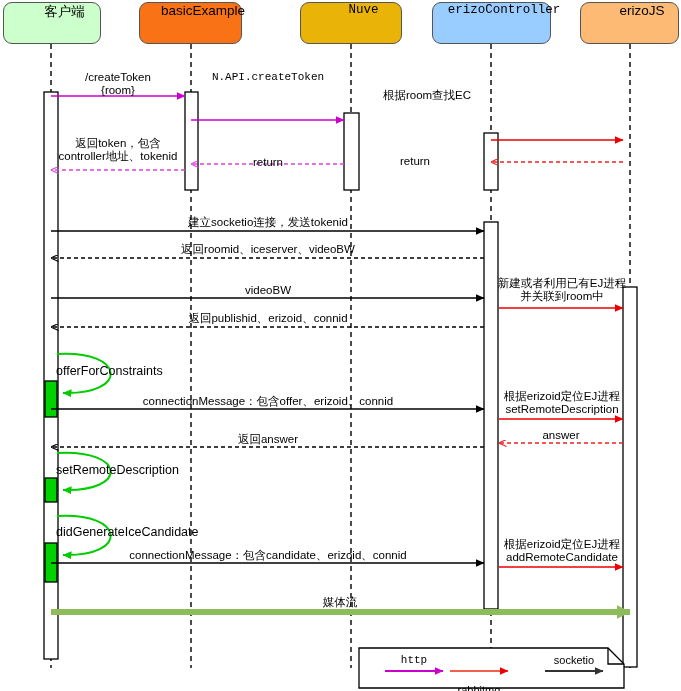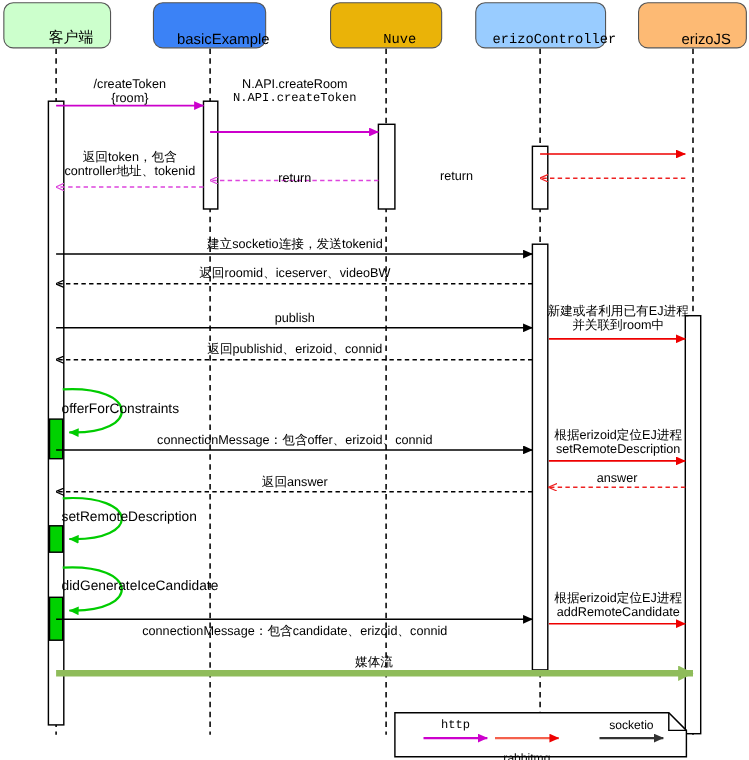--- a/index.html
+++ b/index.html
@@ -1,21 +1,21 @@
 <!DOCTYPE html>
 <html><head>
 <meta charset="utf-8">
 <style>
   html,body{margin:0;padding:0;background:#ffffff;}
   body{width:681px;height:691px;font-family:"Liberation Sans","DejaVu Sans",sans-serif;color:#000;}
   #stage{position:relative;width:681px;height:691px;overflow:hidden;}
   svg#diagram{position:absolute;left:0;top:0;width:681px;height:691px;}
   .lbl{position:absolute;font-size:11.5px;line-height:13px;color:#000;white-space:nowrap;text-align:center;}
   .hdr{position:absolute;box-sizing:border-box;border:1.3px solid #555;border-radius:9px;
-       display:flex;align-items:flex-end;justify-content:center;font-size:13.5px;padding-left:25px;}
+       display:flex;align-items:flex-start;justify-content:center;font-size:13.5px;padding-left:25px;}
   .hdr.mono{font-family:"Liberation Mono","DejaVu Sans Mono",monospace;font-size:12.5px;}
   .legend-lbl{position:absolute;font-size:11px;}
 </style>
 </head>
 <body>
 
 <div id="stage">
   <svg id="diagram" xmlns="http://www.w3.org/2000/svg">
       <defs>
         <marker id="ah-http" markerWidth="9" markerHeight="8" refX="8.5" refY="4" orient="auto" markerUnits="userSpaceOnUse">
@@ -90,60 +90,60 @@
       <path d="M 359 648 L 608 648 L 624 664 L 624 688 L 359 688 Z" fill="#ffffff" stroke="#000" stroke-width="1.3"></path>
       <path d="M 608 648 L 608 664 L 624 664" fill="none" stroke="#000" stroke-width="1.3"></path>
       <line x1="385" y1="671" x2="443" y2="671" stroke="#cc00cc" stroke-width="2" marker-end="url(#ah-lgd-http)"></line>
       <line x1="450" y1="671" x2="508" y2="671" stroke="#f4604c" stroke-width="2" marker-end="url(#ah-lgd-rmq)"></line>
       <line x1="545" y1="671" x2="603" y2="671" stroke="#333333" stroke-width="2" marker-end="url(#ah-lgd-sio)"></line>
     </svg>
   <div id="overlay">
       <div class="hdr" style="left: 3px; top: 2px; width: 98px; height: 42px; background: rgb(204, 255, 204);">
         <span>客户端</span>
       </div>
-      <div class="hdr" style="left: 139px; top: 2px; width: 103px; height: 42px; background: #3b82f6;">
+      <div class="hdr" style="left: 139px; top: 2px; width: 103px; height: 42px; background: #f97316;">
         <span>basicExample</span>
       </div>
       <div class="hdr mono" style="left: 300px; top: 2px; width: 102px; height: 42px; background: #eab308;">
         <span>Nuve</span>
       </div>
       <div class="hdr mono" style="left: 432px; top: 2px; width: 119px; height: 42px; background: rgb(153, 204, 255);">
         <span>erizoController</span>
       </div>
       <div class="hdr" style="left: 580px; top: 2px; width: 99px; height: 42px; background: #fdba74;">
         <span>erizoJS</span>
       </div>
       <div class="lbl" style="left: -22px; width: 280px; text-align: center; top: 71px;">
         <div>/createToken</div>
         <div>{room}</div>
       </div>
       <div class="lbl" style="left: 128px; width: 280px; text-align: center; top: 71px;">
-        <div>N.API.createRoom</div>
         <div style="font-family: &quot;Liberation Mono&quot;, &quot;DejaVu Sans Mono&quot;, monospace; font-size: 11px;">N.API.createToken</div>
       </div>
       <div class="lbl" style="left: 287px; width: 280px; text-align: center; top: 89px;">
+        <div>根据room查找EC</div>
       </div>
       <div class="lbl" style="left: 275px; width: 280px; text-align: center; top: 155px;">
         <div>return</div>
       </div>
       <div class="lbl" style="left: 128px; width: 280px; text-align: center; top: 156px;">
         <div>return</div>
       </div>
       <div class="lbl" style="left: -22px; width: 280px; text-align: center; top: 137px;">
         <div>返回token，包含</div>
         <div>controller地址、tokenid</div>
       </div>
       <div class="lbl" style="left: 128px; width: 280px; text-align: center; top: 216px;">
         <div>建立socketio连接，发送tokenid</div>
       </div>
       <div class="lbl" style="left: 128px; width: 280px; text-align: center; top: 243px;">
         <div>返回roomid、iceserver、videoBW</div>
       </div>
       <div class="lbl" style="left: 128px; width: 280px; text-align: center; top: 284px;">
-        <div>publish</div>
+        <div>videoBW</div>
       </div>
       <div class="lbl" style="left: 422px; width: 280px; text-align: center; top: 277px;">
         <div>新建或者利用已有EJ进程</div>
         <div>并关联到room中</div>
       </div>
       <div class="lbl" style="left: 128px; width: 280px; text-align: center; top: 312px;">
         <div>返回publishid、erizoid、connid</div>
       </div>
       <div class="lbl" style="left: 56px; text-align: left; font-size: 12.5px; top: 365px;">
         <div>offerForConstraints</div>
@@ -160,21 +160,21 @@
       </div>
       <div class="lbl" style="left: 128px; width: 280px; text-align: center; top: 433px;">
         <div>返回answer</div>
       </div>
       <div class="lbl" style="left: 56px; text-align: left; font-size: 12.5px; top: 464px;">
         <div>setRemoteDescription</div>
       </div>
       <div class="lbl" style="left: 56px; text-align: left; font-size: 12.5px; top: 526px;">
         <div>didGenerateIceCandidate</div>
       </div>
-      <div class="lbl" style="left: 128px; width: 280px; text-align: center; top: 568px;">
+      <div class="lbl" style="left: 128px; width: 280px; text-align: center; top: 549px;">
         <div>connectionMessage：包含candidate、erizoid、connid</div>
       </div>
       <div class="lbl" style="left: 422px; width: 280px; text-align: center; top: 538px;">
         <div>根据erizoid定位EJ进程</div>
         <div>addRemoteCandidate</div>
       </div>
       <div class="lbl" style="left: 200px; width: 280px; text-align: center; top: 596px;">
         <div>媒体流</div>
       </div>
       <div class="legend-lbl" style="left: 369px; top: 654px; width: 90px; text-align: center; font-family: Liberation Mono, monospace;">http</div>

